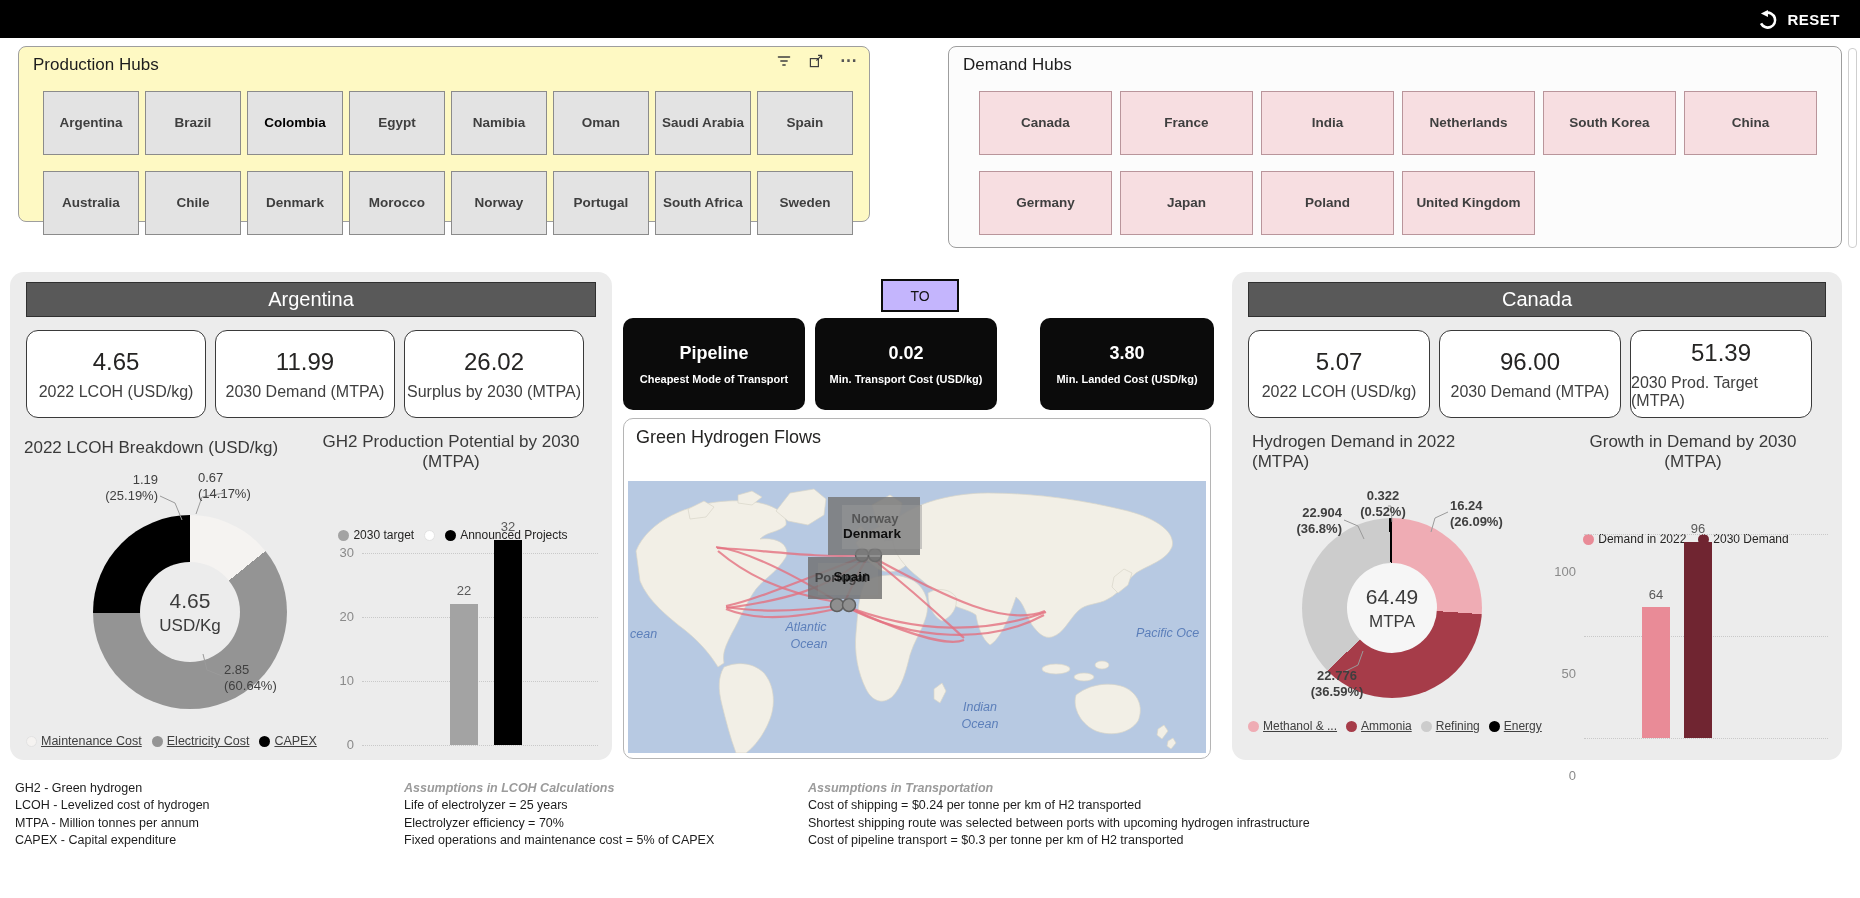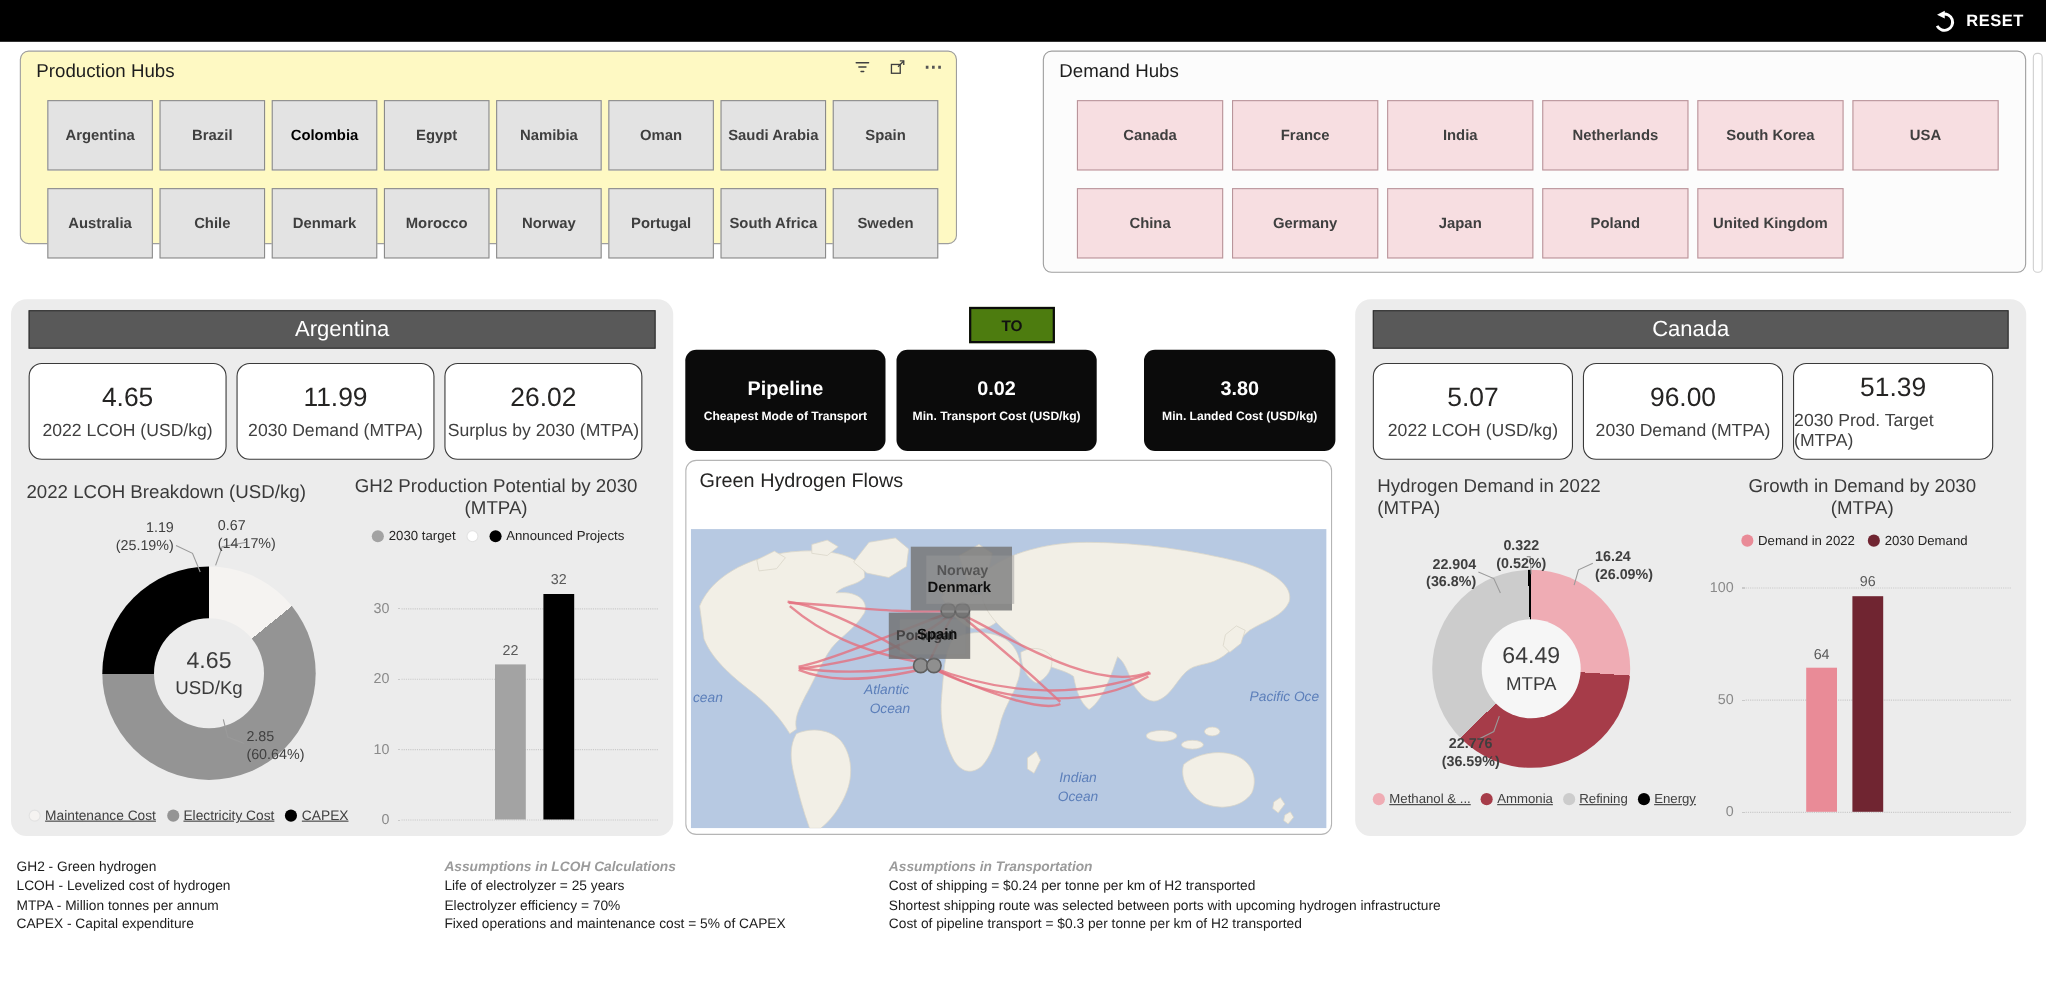--- a/index.html
+++ b/index.html
@@ -67,37 +67,37 @@
   #can-co-ammonia{left:62px;top:396px;width:86px;text-align:center;}
   .leaders{position:absolute;inset:0;pointer-events:none;z-index:2;}
   
   .d-legend{position:absolute;display:flex;align-items:center;color:#404040;text-decoration:underline;}
   #arg-donut-legend{left:16px;top:462px;gap:10px;font-size:12.5px;}
   #can-donut-legend{left:16px;top:447px;gap:9px;font-size:12px;}
   .leg-item{display:flex;align-items:center;gap:4px;}
   .dot{width:11px;height:11px;border-radius:50%;display:inline-block;flex:none;background:#999;}
   .dot.blank{border:1px solid #e2e2e2;box-sizing:border-box;}
   
-  .bar-legend{position:absolute;display:flex;align-items:center;font-size:12px;color:#252423;}
+  .bar-legend{position:absolute;display:flex;align-items:center;font-size:12px;color:#252423;margin-top:48px;}
   #arg-bar-legend{left:296px;top:208px;width:294px;justify-content:center;gap:10px;}
   #can-bar-legend{left:316px;top:212px;width:276px;justify-content:center;gap:12px;}
   .gridline{position:absolute;height:0;border-top:1px dotted #c9c9c9;}
   .arg-grid{left:352px;width:236px;}
   .can-grid{left:352px;width:244px;}
   .tick{position:absolute;font-size:13px;color:#8a8a8a;width:30px;text-align:right;}
-  .arg-tick{left:314px;}.can-tick{left:314px;}
+  .arg-tick{left:314px;}.can-tick{left:314px;margin-top:38px;}
   .vbar{position:absolute;width:28px;}
   #arg-bar1{left:440px;bottom:15px;}#arg-bar2{left:484px;bottom:15px;}
   #can-bar1{left:410px;bottom:22px;}#can-bar2{left:452px;bottom:22px;}
   .bar-val{position:absolute;font-size:13px;color:#595959;width:28px;text-align:center;}
   #arg-bv1{left:440px;top:311px;}#arg-bv2{left:484px;top:247px;}
   #can-bv1{left:410px;top:315px;}#can-bv2{left:452px;top:249px;}
   
-  #to-btn{position:absolute;left:881px;top:279px;width:78px;height:33px;background:#4d7c0f;
-    border:2px solid #0c0c0c;font-weight:bold;font-size:14px;color:#111;
+  #to-btn{position:absolute;left:881px;top:279px;width:78px;height:33px;background:#c4b5fd;
+    border:2px solid #0c0c0c;font-weight:normal;font-size:14px;color:#111;
     display:flex;align-items:center;justify-content:center;cursor:pointer;box-sizing:border-box;}
   .black-card{position:absolute;top:318px;height:92px;background:#0b0b0b;border-radius:10px;color:#fff;
     display:flex;flex-direction:column;align-items:center;justify-content:center;gap:9px;}
   #bc1{left:623px;width:182px;}#bc2{left:815px;width:182px;}#bc3{left:1040px;width:174px;}
   .bc-value{font-size:18px;font-weight:bold;}
   .bc-label{font-size:11px;font-weight:bold;}
   
   #map-card{position:absolute;left:623px;top:418px;width:588px;height:341px;background:#fff;
     border:1px solid #b5b5b5;border-radius:10px;box-sizing:border-box;}
   #map-title{position:absolute;left:12px;top:8px;font-size:18px;color:#252423;}
@@ -162,21 +162,20 @@
 </section>
 
 <section class="hub-panel" id="demand-panel">
   <div class="panel-title">Demand Hubs</div>
   <div class="hub-grid" id="demand-grid">
     <button class="hub-btn">Canada</button>
     <button class="hub-btn">France</button>
     <button class="hub-btn">India</button>
     <button class="hub-btn">Netherlands</button>
     <button class="hub-btn">South Korea</button>
-    <button class="hub-btn">USA</button>
     <button class="hub-btn">China</button>
     <button class="hub-btn">Germany</button>
     <button class="hub-btn">Japan</button>
     <button class="hub-btn">Poland</button>
     <button class="hub-btn">United Kingdom</button>
   </div>
 </section>
 <div id="side-scroll"></div>
 
 <section class="detail-panel" id="arg-panel">

